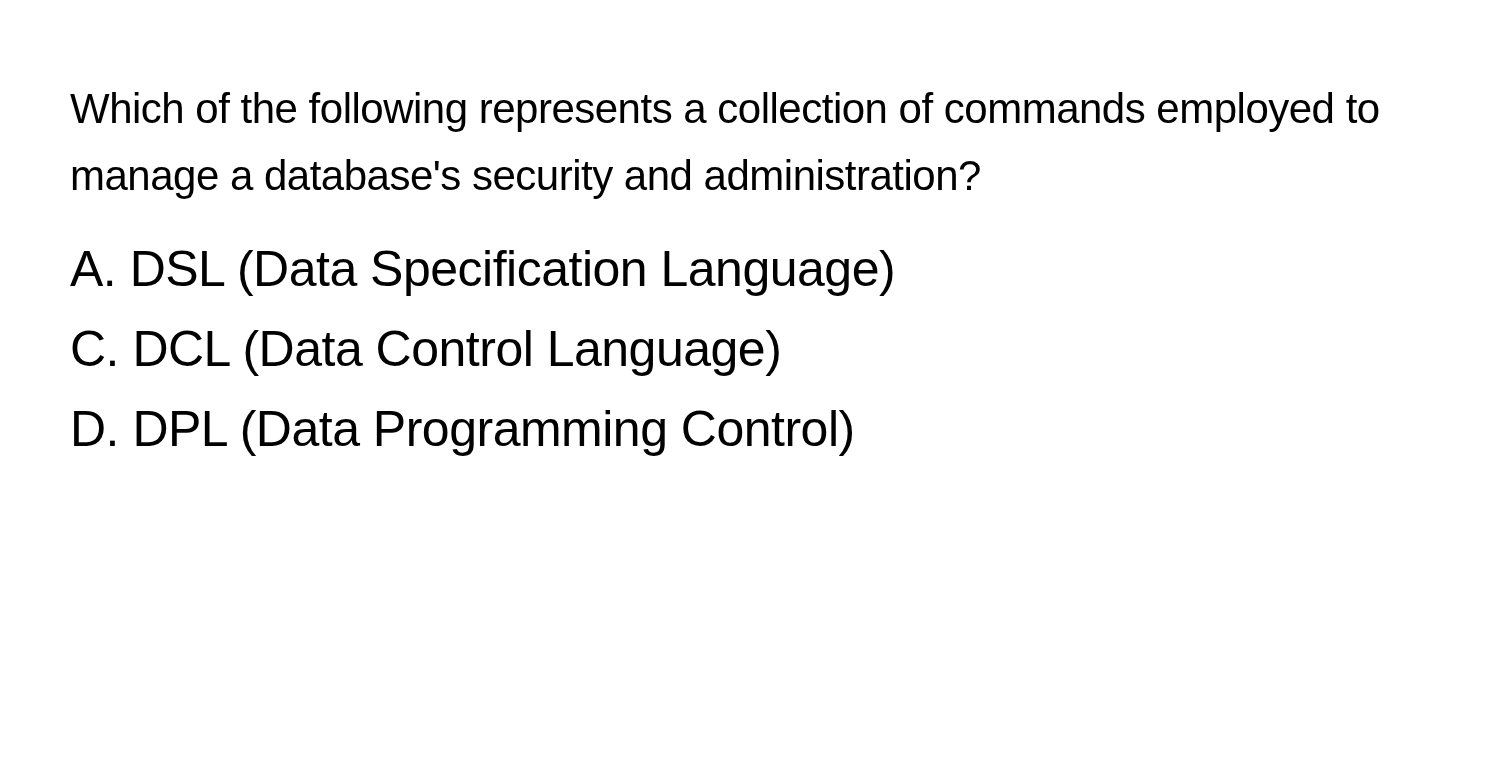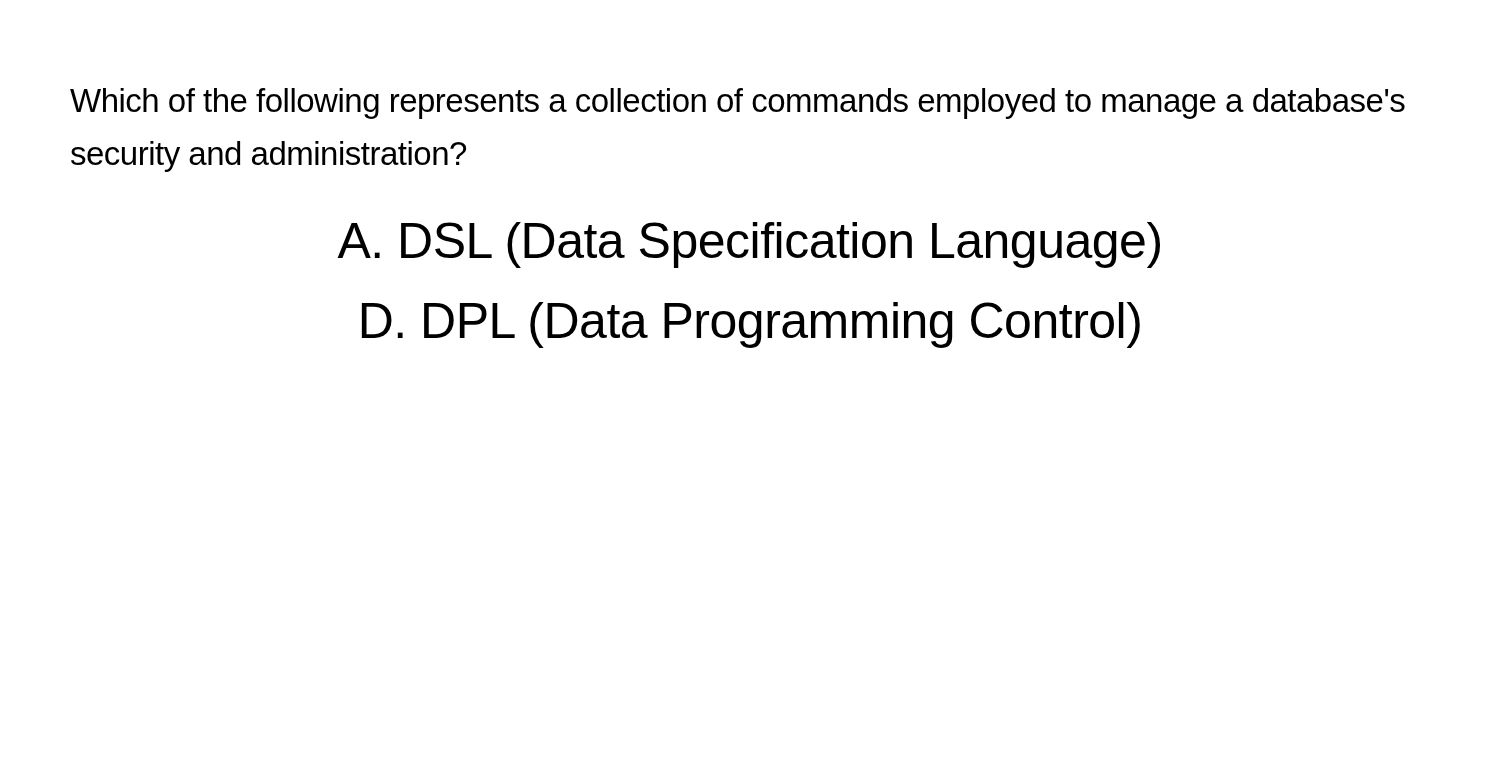--- a/index.html
+++ b/index.html
@@ -9,45 +9,48 @@
     }
     body {
       width: 1500px;
       height: 776px;
       background: #ffffff;
       font-family: -apple-system, BlinkMacSystemFont, "Segoe UI", Helvetica, Arial, sans-serif;
       padding: 75px 70px;
       color: #000000;
     }
     .question-text {
-      font-size: 33px;
+      font-size: 42px;
       line-height: 1.6;
       font-weight: 400;
       letter-spacing: -0.5px;
       margin-bottom: 20px;
     }
     .options {
       display: flex;
       flex-direction: column;
-      text-align: center;
     }
     .option {
       font-size: 50px;
       line-height: 1.6;
       font-weight: 400;
       letter-spacing: -0.5px;
     }
   </style>
 </head>
 <body>
 
 <div class="question-text">Which of the following represents a collection of commands employed to manage a database's security and administration?</div>
 
 <div class="options">
   <div class="option">
     <span>A.</span>
     <span>DSL (Data Specification Language)</span>
   </div>
   <div class="option">
+    <span>C.</span>
+    <span>DCL (Data Control Language)</span>
+  </div>
+  <div class="option">
     <span>D.</span>
     <span>DPL (Data Programming Control)</span>
   </div>
 </div>
 
 </body></html>

